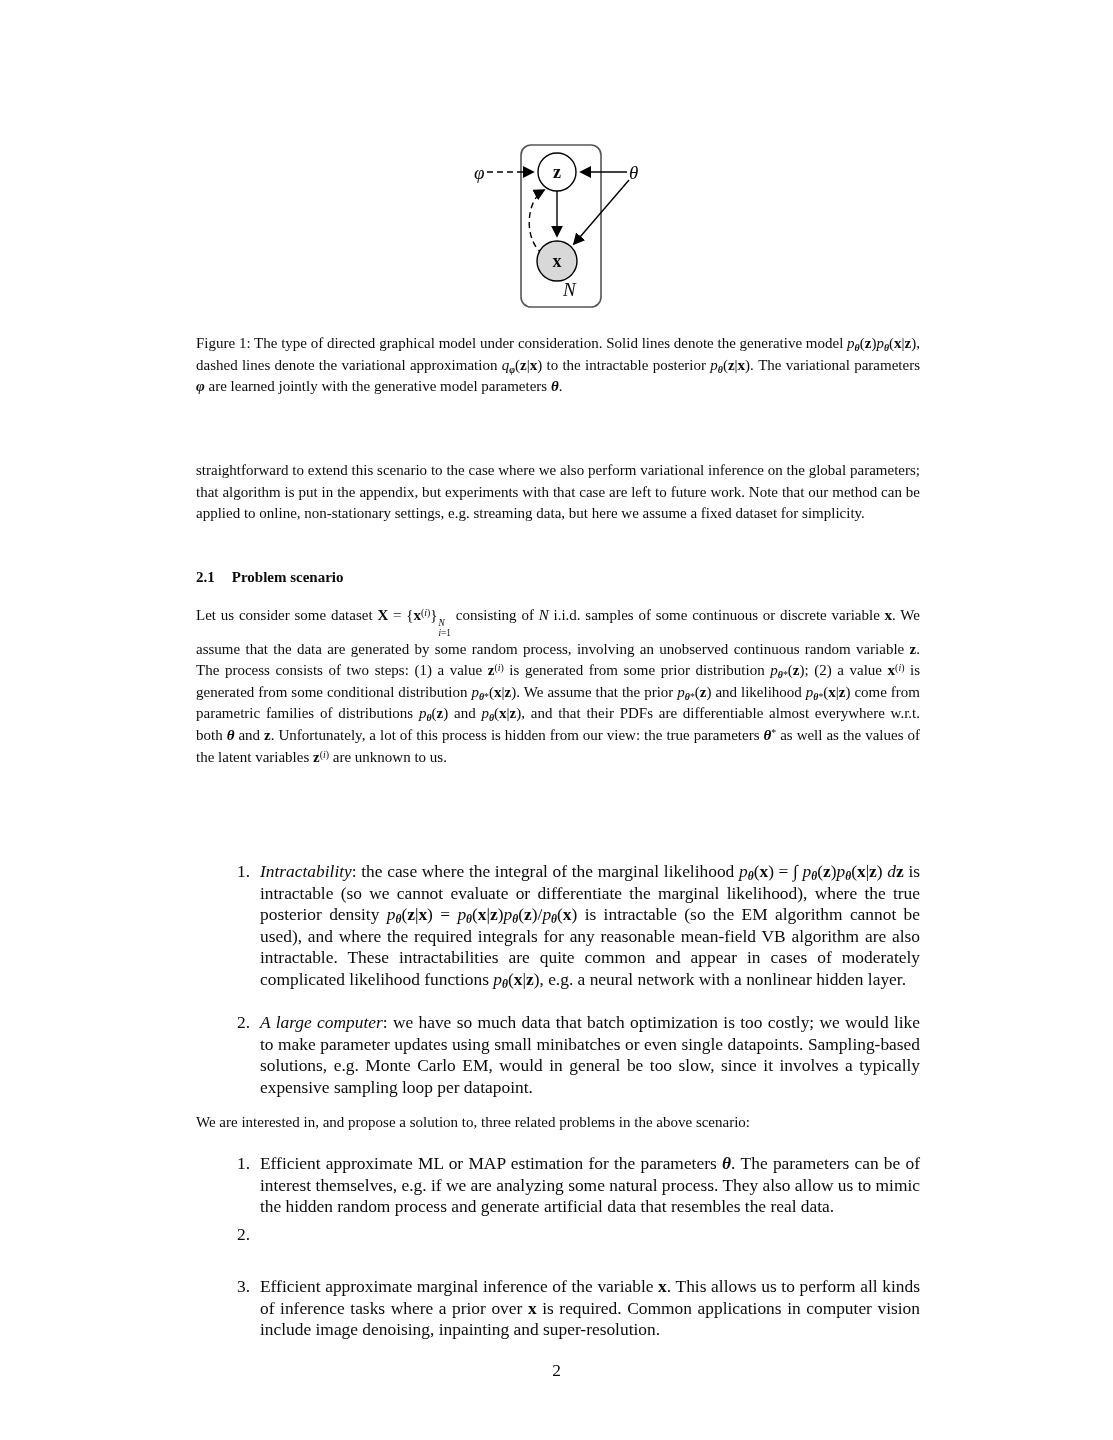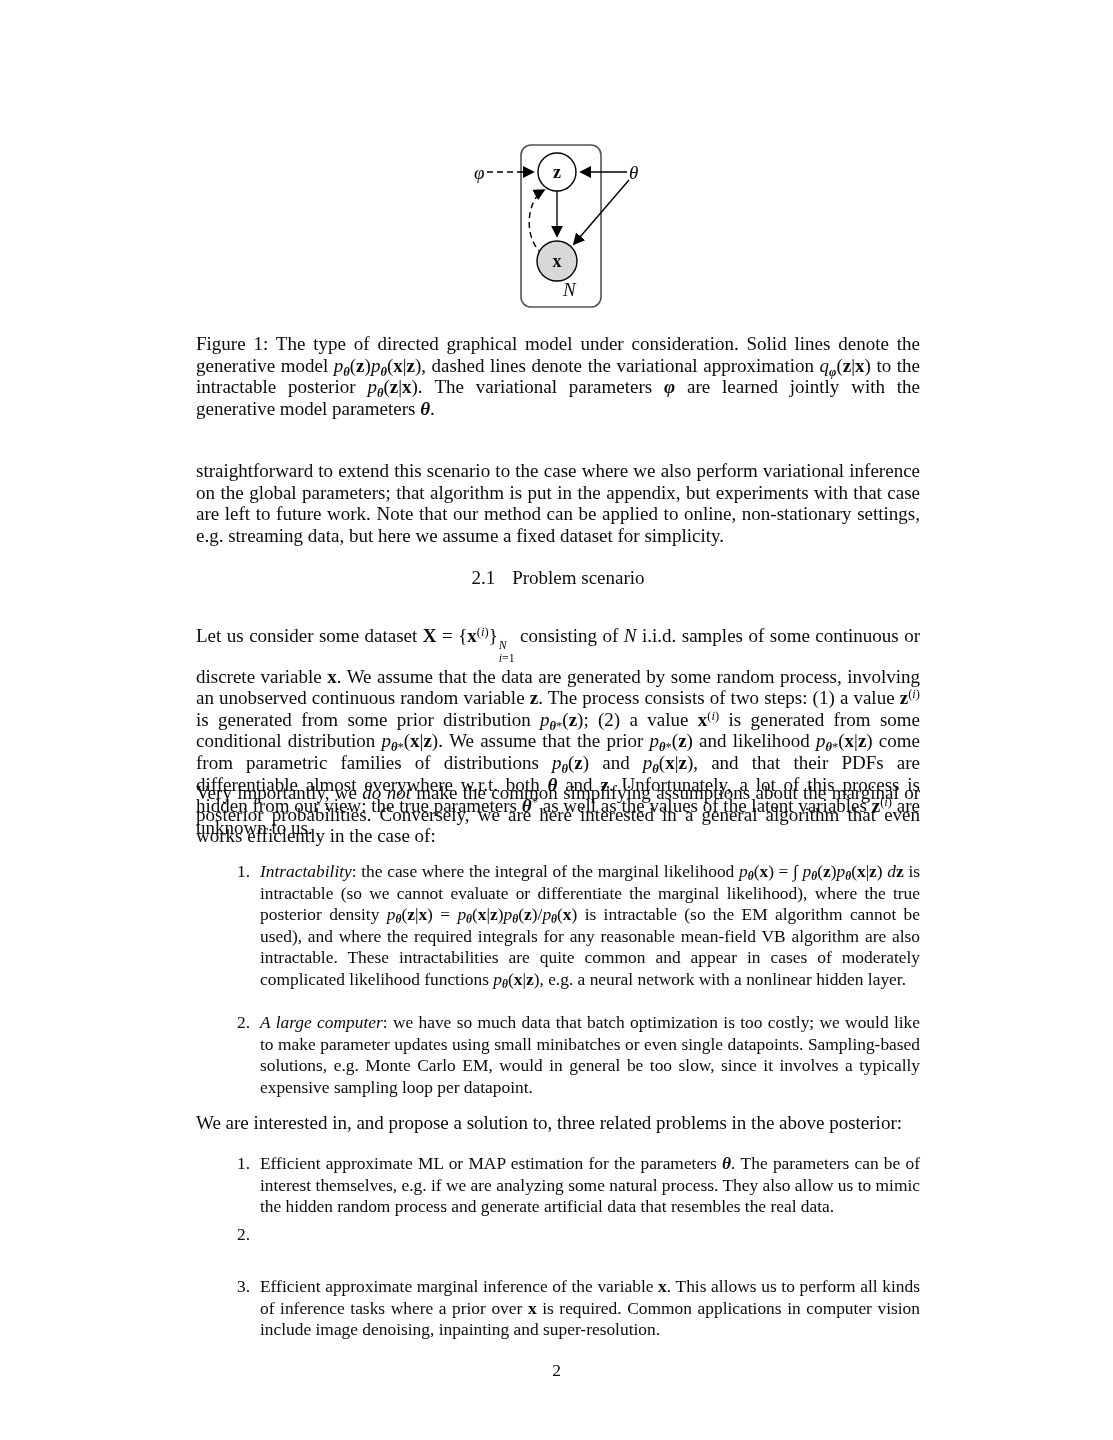--- a/index.html
+++ b/index.html
@@ -2,31 +2,31 @@
 <html lang="en"><head>
 <meta charset="utf-8">
 <style>
   html,body { margin:0; padding:0; background:#ffffff; }
   .page {
     position:relative; width:1113px; height:1440px; background:#ffffff;
     font-family:"Liberation Serif", serif; color:#0b0b0b; overflow:hidden;
   }
   .tb {
     position:absolute; left:196px; width:724px;
-    font-size:19px; line-height:21.6px; text-align:justify;
+    font-size:15px; line-height:21.6px; text-align:justify;
     hyphens:auto; -webkit-hyphens:auto;
   }
   .tb i { font-style:italic; }
   sub { font-size:66%; vertical-align:-0.28em; line-height:0; }
   sup { font-size:66%; vertical-align:0.45em; line-height:0; }
   .stk {
     display:inline-flex; flex-direction:column; align-items:flex-start;
     vertical-align:-0.62em; font-size:62%; line-height:1.12; margin-left:1px;
   }
-  .heading { font-weight:normal; text-align:center; }
+  .heading { font-weight:bold; text-align:left; }
   .heading .sec-num { margin-right:17px; }
   .li { position:absolute; left:196px; width:724px; box-sizing:border-box;
         padding-left:64px; font-size:17.4px; line-height:21.6px;
         text-align:justify; hyphens:auto; -webkit-hyphens:auto; }
   .li .marker { position:absolute; left:41px; top:0; }
   .pageno { position:absolute; top:1360px; left:0; width:1113px;
             text-align:center; font-size:17.4px; }
   .figwrap { position:absolute; left:460px; top:138px; width:220px; height:185px; }
   .figwrap text { font-family:"Liberation Serif", serif; }
   .lbl-greek { font-style:italic; font-size:19px; fill:#0b0b0b; }
@@ -70,37 +70,36 @@
   </div>
 
   <div class="tb" style="top:333px;">Figure 1: The type of directed graphical model under consideration. Solid lines denote the generative model <i>p</i><sub><b><i>θ</i></b></sub>(<b>z</b>)<i>p</i><sub><b><i>θ</i></b></sub>(<b>x</b>|<b>z</b>), dashed lines denote the variational approximation <i>q</i><sub><b><i>φ</i></b></sub>(<b>z</b>|<b>x</b>) to the intractable posterior <i>p</i><sub><b><i>θ</i></b></sub>(<b>z</b>|<b>x</b>). The variational parameters <b><i>φ</i></b> are learned jointly with the generative model parameters <b><i>θ</i></b>.</div>
 
   <div class="tb" style="top:460px;">straightforward to extend this scenario to the case where we also perform variational inference on the global parameters; that algorithm is put in the appendix, but experiments with that case are left to future work. Note that our method can be applied to online, non-stationary settings, e.g. streaming data, but here we assume a fixed dataset for simplicity.</div>
 
   <div class="tb heading" style="top:567px;">
     <span class="sec-num">2.1</span><span>Problem scenario</span>
   </div>
 
-  <div class="tb" style="top:625px;">Let us consider some dataset <b>X</b> = {<b>x</b><sup>(<i>i</i>)</sup>}<span class="stk">
+  <div class="tb" style="top:605px;">Let us consider some dataset <b>X</b> = {<b>x</b><sup>(<i>i</i>)</sup>}<span class="stk">
         <span><i>N</i></span>
         <span><i>i</i>=1</span>
       </span> consisting of <i>N</i> i.i.d. samples of some continuous or discrete variable <b>x</b>. We assume that the data are generated by some random process, involving an unobserved continuous random variable <b>z</b>. The process consists of two steps: (1) a value <b>z</b><sup>(<i>i</i>)</sup> is generated from some prior distribution <i>p</i><sub><b><i>θ</i></b>*</sub>(<b>z</b>); (2) a value <b>x</b><sup>(<i>i</i>)</sup> is generated from some conditional distribution <i>p</i><sub><b><i>θ</i></b>*</sub>(<b>x</b>|<b>z</b>). We assume that the prior <i>p</i><sub><b><i>θ</i></b>*</sub>(<b>z</b>) and likelihood <i>p</i><sub><b><i>θ</i></b>*</sub>(<b>x</b>|<b>z</b>) come from parametric families of distributions <i>p</i><sub><b><i>θ</i></b></sub>(<b>z</b>) and <i>p</i><sub><b><i>θ</i></b></sub>(<b>x</b>|<b>z</b>), and that their PDFs are differentiable almost everywhere w.r.t. both <b><i>θ</i></b> and <b>z</b>. Unfortunately, a lot of this process is hidden from our view: the true parameters <b><i>θ</i></b><sup>*</sup> as well as the values of the latent variables <b>z</b><sup>(<i>i</i>)</sup> are unknown to us.</div>
 
-  <div class="tb" style="top:782px;">Very importantly, we <i>do not</i> make the common simplifying assumptions about the marginal or posterior probabilities. Conversely, we are here interested in a general algorithm that even works efficiently in the case of:</div>
 
   <div class="li" style="top:861px;">
     <span class="marker">1.</span>
     <span><i>Intractability</i>: the case where the integral of the marginal likelihood <i>p</i><sub><b><i>θ</i></b></sub>(<b>x</b>) = ∫ <i>p</i><sub><b><i>θ</i></b></sub>(<b>z</b>)<i>p</i><sub><b><i>θ</i></b></sub>(<b>x</b>|<b>z</b>) <i>d</i><b>z</b> is intractable (so we cannot evaluate or differentiate the marginal likelihood), where the true posterior density <i>p</i><sub><b><i>θ</i></b></sub>(<b>z</b>|<b>x</b>) = <i>p</i><sub><b><i>θ</i></b></sub>(<b>x</b>|<b>z</b>)<i>p</i><sub><b><i>θ</i></b></sub>(<b>z</b>)/<i>p</i><sub><b><i>θ</i></b></sub>(<b>x</b>) is intractable (so the EM algorithm cannot be used), and where the required integrals for any reasonable mean-field VB algorithm are also intractable. These intractabilities are quite common and appear in cases of moderately complicated likelihood functions <i>p</i><sub><b><i>θ</i></b></sub>(<b>x</b>|<b>z</b>), e.g. a neural network with a nonlinear hidden layer.</span>
   </div>
   <div class="li" style="top:1012px;">
     <span class="marker">2.</span>
     <span><i>A large computer</i>: we have so much data that batch optimization is too costly; we would like to make parameter updates using small minibatches or even single datapoints. Sampling-based solutions, e.g. Monte Carlo EM, would in general be too slow, since it involves a typically expensive sampling loop per datapoint.</span>
   </div>
 
-  <div class="tb" style="top:1112px;">We are interested in, and propose a solution to, three related problems in the above posterior:</div>
+  <div class="tb" style="top:1112px;">We are interested in, and propose a solution to, three related problems in the above scenario:</div>
 
   <div class="li" style="top:1153px;">
     <span class="marker">1.</span>
     <span>Efficient approximate ML or MAP estimation for the parameters <b><i>θ</i></b>. The parameters can be of interest themselves, e.g. if we are analyzing some natural process. They also allow us to mimic the hidden random process and generate artificial data that resembles the real data.</span>
   </div>
   <div class="li" style="top:1224px;">
     <span class="marker">2.</span>
   </div>
   <div class="li" style="top:1276px;">
     <span class="marker">3.</span>

